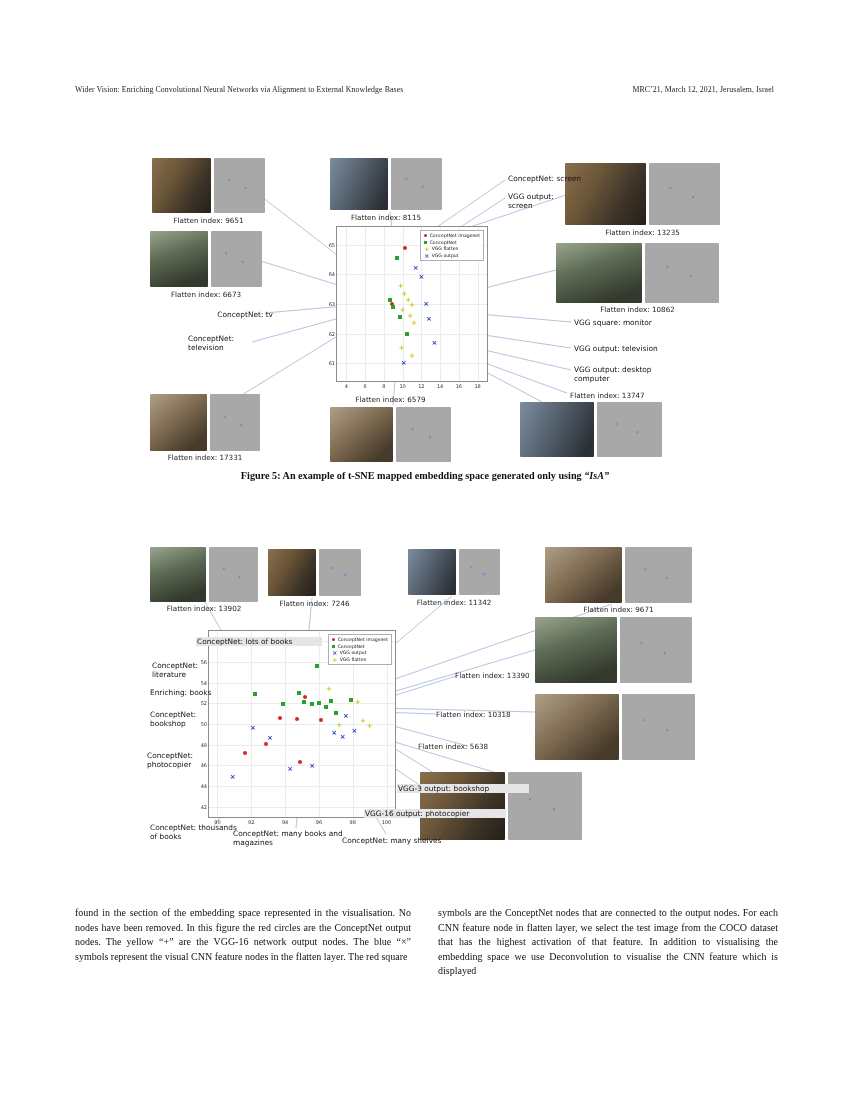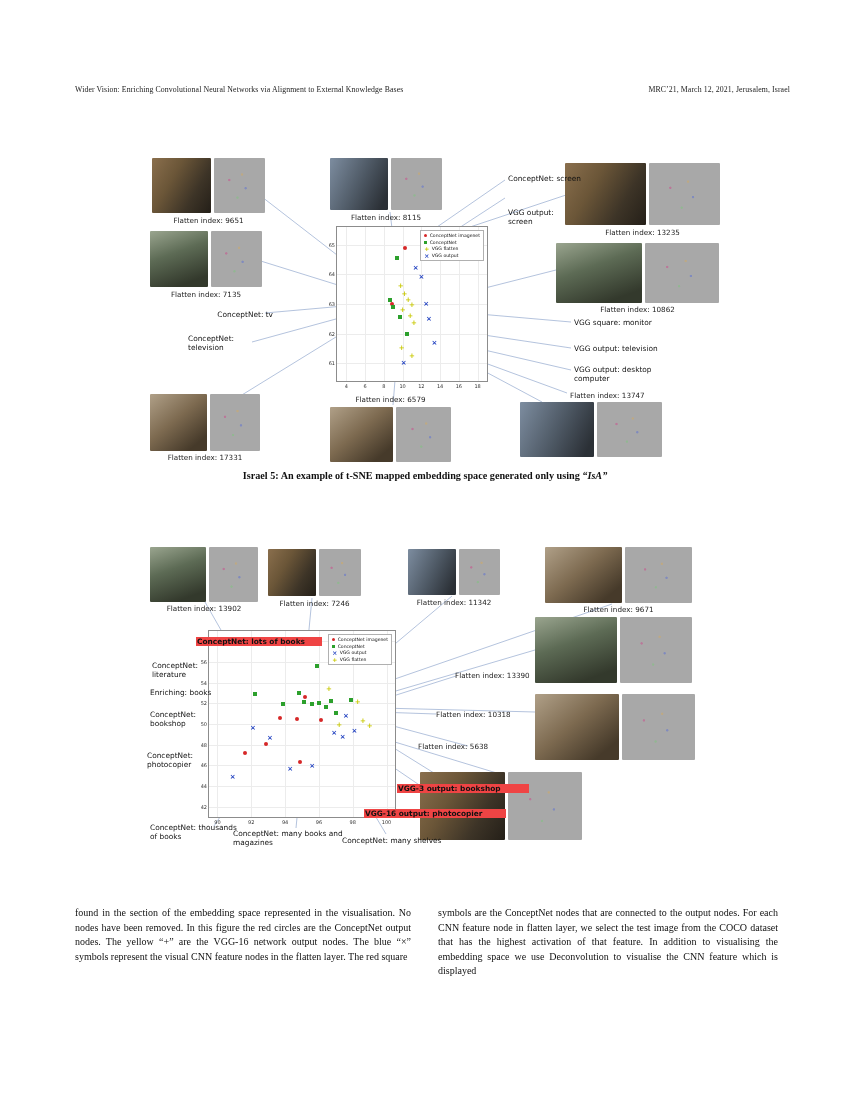--- a/index.html
+++ b/index.html
@@ -1,40 +1,40 @@
 <!DOCTYPE html>
 <html><head>
 <meta charset="utf-8">
 <style>
   html,body{margin:0;padding:0;background:#ffffff;}
   .page{position:relative;width:850px;height:1100px;background:#ffffff;overflow:hidden;
         font-family:"Liberation Serif",serif;color:#111;}
   
   .hdr{position:absolute;font-size:7.8px;color:#222;letter-spacing:.1px;}
   .hdr-left{left:75px;top:85px;width:470px;}
-  .hdr-right{right:60px;top:85px;text-align:center;}
+  .hdr-right{right:76px;top:85px;text-align:center;}
   
   .img-pair{position:absolute;display:flex;gap:3px;z-index:2;}
   .photo{flex:1.15;height:100%;border-radius:1px;}
   .p1{background:linear-gradient(120deg,#8a6f4d 0%,#6b5638 35%,#3d3427 70%,#241f18 100%);}
   .p2{background:linear-gradient(160deg,#9aa58f 0%,#5d6b55 40%,#33392c 85%);}
   .p3{background:linear-gradient(140deg,#b0a088 0%,#7d6a50 45%,#463a2a 85%);}
   .p4{background:linear-gradient(115deg,#7d8da0 0%,#4f5a66 50%,#2b3036 90%);}
   .deconv{flex:1;height:100%;background-color:#a8a8a8;border-radius:1px;
     background-image:
       radial-gradient(circle at 30% 40%, rgba(200,80,140,.55) 0 .8px, transparent 1.6px),
       radial-gradient(circle at 62% 55%, rgba(90,110,210,.5) 0 .8px, transparent 1.6px),
       radial-gradient(circle at 46% 72%, rgba(120,200,120,.45) 0 .8px, transparent 1.6px),
       radial-gradient(circle at 55% 30%, rgba(220,170,80,.4) 0 .8px, transparent 1.6px);}
   
   .flabel{position:absolute;font-family:"DejaVu Sans",sans-serif;font-size:7.2px;color:#222;
           text-align:center;z-index:3;white-space:nowrap;}
   .anno{position:absolute;font-family:"DejaVu Sans",sans-serif;font-size:7.4px;color:#111;
         line-height:1.25;z-index:3;}
-  .anno.bg{background:#ef4444;padding:0 1px;font-weight:bold;}
+  .anno.bg{background:#e5e5e5;padding:0 1px;}
   
   .caption{position:absolute;left:145px;width:560px;text-align:center;font-weight:bold;
            font-size:10.2px;z-index:3;}
   .caption .kw{font-style:italic;}
   
   .chart{position:absolute;z-index:2;}
   .plot-area{position:absolute;left:18px;top:2px;right:2px;bottom:14px;border:1px solid #8c8c8c;background:#fff;}
   .vgrid{position:absolute;top:0;bottom:0;width:1px;background:#ececec;z-index:0;}
   .hgrid{position:absolute;left:0;right:0;height:1px;background:#ececec;z-index:0;}
   .xtick{position:absolute;top:100%;transform:translateX(-50%);margin-top:1.5px;
@@ -91,21 +91,21 @@
   <div class="img-pair" style="left:152px;top:158px;width:113px;height:55px">
     <div class="photo p1"></div>
     <div class="deconv"></div>
   </div>
   <div class="flabel" style="left:152px;top:216px;width:113px">Flatten index: 9651</div>
 
   <div class="img-pair" style="left:150px;top:231px;width:112px;height:56px">
     <div class="photo p2"></div>
     <div class="deconv"></div>
   </div>
-  <div class="flabel" style="left:150px;top:290px;width:112px">Flatten index: 7135</div>
+  <div class="flabel" style="left:150px;top:290px;width:112px">Flatten index: 6673</div>
 
   <div class="img-pair" style="left:150px;top:394px;width:110px;height:57px">
     <div class="photo p3"></div>
     <div class="deconv"></div>
   </div>
   <div class="flabel" style="left:150px;top:453px;width:110px">Flatten index: 17331</div>
 
   <div class="img-pair" style="left:330px;top:158px;width:112px;height:52px">
     <div class="photo p4"></div>
     <div class="deconv"></div>
@@ -130,21 +130,21 @@
     <div class="deconv"></div>
   </div>
 
   <div class="flabel" style="left:570px;top:391px;width:110px;text-align:left">Flatten index: 13747</div>
   <div class="img-pair" style="left:520px;top:402px;width:142px;height:55px">
     <div class="photo p4"></div>
     <div class="deconv"></div>
   </div>
 
   <div class="anno" style="left:508px;top:174px;width:110px">ConceptNet: screen</div>
-  <div class="anno" style="left:508px;top:208px;width:62px">VGG output: screen</div>
+  <div class="anno" style="left:508px;top:192px;width:62px">VGG output: screen</div>
   <div class="anno" style="left:205px;top:310px;width:68px;text-align:right">ConceptNet: tv</div>
   <div class="anno" style="left:188px;top:334px;width:62px">ConceptNet: television</div>
   <div class="anno" style="left:574px;top:318px;width:120px">VGG square: monitor</div>
   <div class="anno" style="left:574px;top:344px;width:120px">VGG output: television</div>
   <div class="anno" style="left:574px;top:365px;width:92px">VGG output: desktop computer</div>
 
   <div class="chart" style="left:318px;top:224px;width:172px;height:172px">
     <div class="plot-area">
       <div class="legend">
           <div class="lg-row">
@@ -209,21 +209,21 @@
         <span class="pt m-x" style="left: 52.5%; top: 26.9231%; color: rgb(32, 64, 192);">×</span>
         <span class="pt m-x" style="left: 56.25%; top: 32.6923%; color: rgb(32, 64, 192);">×</span>
         <span class="pt m-x" style="left: 59.375%; top: 50%; color: rgb(32, 64, 192);">×</span>
         <span class="pt m-x" style="left: 61.25%; top: 59.6154%; color: rgb(32, 64, 192);">×</span>
         <span class="pt m-x" style="left: 65%; top: 75%; color: rgb(32, 64, 192);">×</span>
         <span class="pt m-x" style="left: 44.375%; top: 88.4615%; color: rgb(32, 64, 192);">×</span>
       </div>
   </div>
 
   <div class="caption" style="top:470px">
-    <span>Israel 5: An example of t-SNE mapped embedding space generated only using </span><span class="kw">“IsA”</span>
+    <span>Figure 5: An example of t-SNE mapped embedding space generated only using </span><span class="kw">“IsA”</span>
   </div>
 
   <svg class="connectors" style="top:540px;width:850px;height:320px" viewBox="0 0 850 320">
     <line x1="205" y1="62" x2="262" y2="162"></line>
     <line x1="312" y1="58" x2="303" y2="152"></line>
     <line x1="452" y1="56" x2="333" y2="156"></line>
     <line x1="612" y1="64" x2="363" y2="150"></line>
     <line x1="535" y1="110" x2="372" y2="158"></line>
     <line x1="456" y1="136" x2="368" y2="164"></line>
     <line x1="535" y1="172" x2="381" y2="168"></line>

